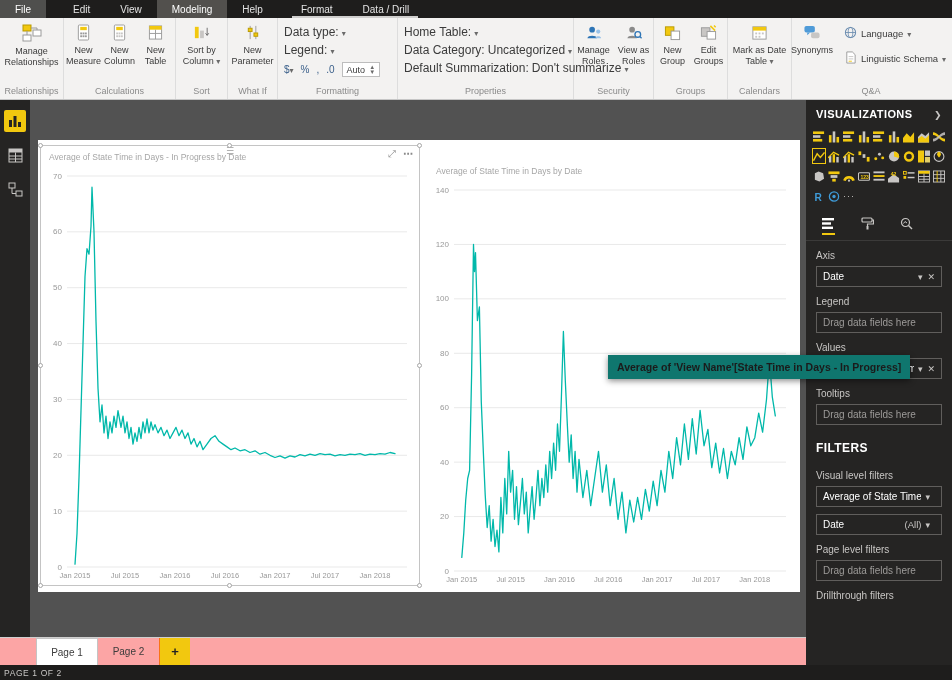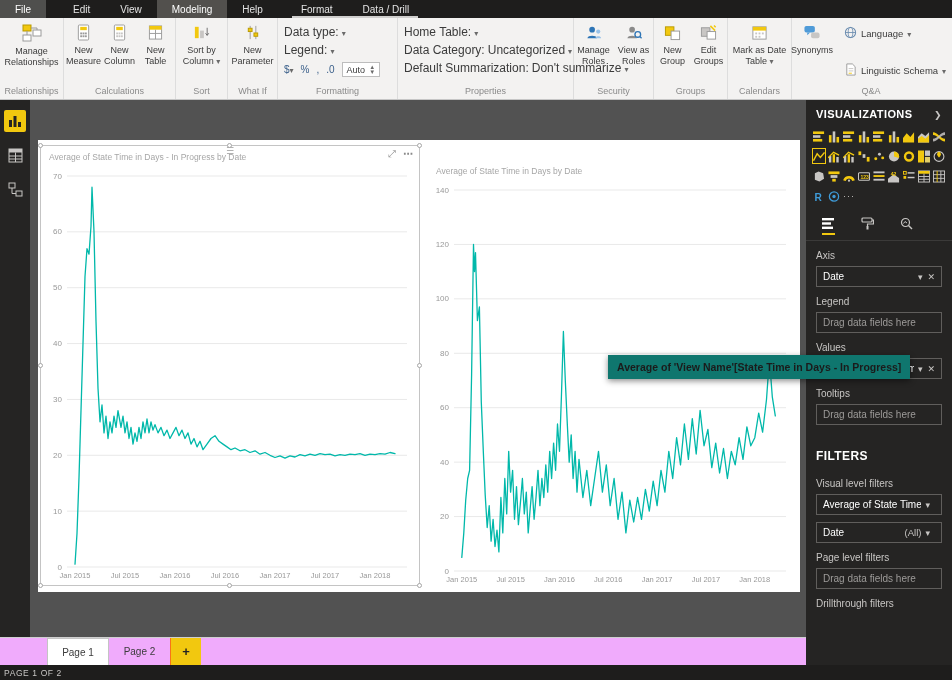--- a/index.html
+++ b/index.html
@@ -23,21 +23,21 @@
   .rgroup-label{height:15px;font-size:9px;color:#8a8a8a;text-align:center;line-height:14px;white-space:nowrap}
   .rbtn{display:flex;flex-direction:column;align-items:center;gap:2px;font-size:9px;color:#3b3b3b;text-align:center;line-height:1.15;padding-top:2px;cursor:default}
   .w34{width:34px}.w38{width:38px}.w56{width:56px}.w44{width:44px}.w40{width:40px}.w60{width:60px}
   .rrows{display:flex;flex-direction:column;align-items:flex-start;padding:2px 6px 0;gap:3px}
   .rrow{display:flex;align-items:flex-end;font-size:12px;color:#3b3b3b;height:15px;gap:3px;white-space:nowrap}
   .rrow .val{color:#3b3b3b}
   .fmt-icons{display:flex;align-items:center;gap:7px;margin-top:2px;font-size:10px;color:#3a5f8a}
   .auto-box{border:1px solid #bdbdbd;background:#fff;display:flex;align-items:center;font-size:9px;color:#3b3b3b;padding:0 4px;height:15px;gap:4px}
   .spin{display:flex;flex-direction:column;font-size:6px;color:#6a6a6a;line-height:5px}
   .caret-icon::before{content:"▾";color:#6a6a6a;font-size:8px}
-  .qa-stack{display:flex;flex-direction:column;gap:22px;padding:4px 4px 0}
+  .qa-stack{display:flex;flex-direction:column;gap:10px;padding:4px 4px 0}
   .qa-row{display:flex;align-items:center;gap:4px;font-size:9.5px;color:#3b3b3b;white-space:nowrap}
 
   
   .mid{position:absolute;top:100px;left:0;width:806px;bottom:15px;display:flex;flex-direction:column}
   .work{flex:1;display:flex;min-height:0}
   .navrail{width:30px;background:#252423;padding-top:10px;display:flex;flex-direction:column;align-items:center;gap:12px}
   .nav-btn{width:22px;height:22px;display:flex;align-items:center;justify-content:center;border-radius:2px}
   .nav-btn.active{background:#F2C80F}
   .canvas{flex:1;position:relative;background:#525252;overflow:hidden}
   .page{position:absolute;left:8px;top:40px;width:762px;height:452px;background:#fff}
@@ -50,21 +50,21 @@
   .i-burger::before{content:"☰"}
   .visual-actions{position:absolute;top:2px;right:6px;display:flex;gap:7px;color:#8a8a8a;font-size:10px;line-height:12px}
   .i-focus::before{content:"⤢"}
   .i-more::before{content:"⋯";font-weight:bold}
   .handle{position:absolute;width:5px;height:5px;background:#fff;border:1px solid #a6a6a6;border-radius:50%}
   .h-nw{left:-3px;top:-3px}.h-n{left:50%;margin-left:-3px;top:-3px}.h-ne{right:-3px;top:-3px}
   .h-e{right:-3px;top:50%;margin-top:-3px}.h-se{right:-3px;bottom:-3px}.h-s{left:50%;margin-left:-3px;bottom:-3px}
   .h-sw{left:-3px;bottom:-3px}.h-w{left:-3px;top:50%;margin-top:-3px}
 
   
-  .pagestrip{height:28px;background:#f0abfc;border-top:1px solid #cfcfcf;display:flex;align-items:stretch;padding-left:47px}
+  .pagestrip{height:28px;background:#fca5a5;border-top:1px solid #cfcfcf;display:flex;align-items:stretch;padding-left:36px}
   .page-tab{min-width:62px;display:flex;align-items:center;justify-content:center;font-size:10px;color:#3b3b3b;border-right:1px solid #f97316}
   .page-tab.active{background:#fff;border:1px solid #c4c4c4;border-bottom:none}
   .page-tab.add{min-width:30px;width:30px;background:#F2C80F;border-right:none}
   .plus-icon::before{content:"+";font-size:13px;font-weight:bold;color:#252423}
 
   
   .rightpanel{position:absolute;top:100px;right:0;width:146px;bottom:15px;background:#252423;color:#fff}
   .panel-title{font-size:11px;font-weight:bold;letter-spacing:.4px;padding:8px 10px 6px;display:flex;justify-content:space-between;align-items:center}
   .chev::before{content:"❯";font-size:9px;color:#c8c6c4}
   .gallery{display:grid;grid-template-columns:repeat(9,1fr);gap:4px 1px;padding:2px 6px 8px}
@@ -74,21 +74,21 @@
   .ptabs{display:flex;gap:26px;padding:5px 16px 5px;border-bottom:1px solid #3b3a39}
   .ptab{display:flex;align-items:center;padding-bottom:3px;border-bottom:2px solid transparent}
   .ptab.active{border-bottom-color:#F2C80F}
   .wells{padding:0 10px}
   .well-label{font-size:10px;color:#c8c6c4;margin:9px 0 5px}
   .well{height:21px;border:1px solid #605e5c;display:flex;align-items:center;padding:0 6px;font-size:10px;background:#252423}
   .well-text{flex:1;white-space:nowrap;overflow:hidden;color:#fff}
   .well.empty .well-text{color:#9d9b99}
   .wcaret::before{content:"▾";color:#c8c6c4;font-size:9px;margin:0 5px 0 4px}
   .wremove::before{content:"✕";color:#c8c6c4;font-size:9px}
-  .panel-title.filters{margin-top:16px;font-size:12px}
+  .panel-title.filters{margin-top:8px;font-size:12px}
   .filter-pill{height:21px;border:1px solid #605e5c;display:flex;align-items:center;padding:0 6px;font-size:10px;margin:0 10px 7px}
   .pill-text{flex:1;white-space:nowrap;overflow:hidden;color:#fff}
   .pill-value{color:#c8c6c4;font-size:9.5px;margin-left:5px}
 
   
   .statusbar{position:absolute;left:0;right:0;bottom:0;height:15px;background:#1e1d1c;color:#c8c6c4;display:flex;align-items:center;padding-left:4px;font-size:8.5px;letter-spacing:.6px}
 
   
   .pbi-tooltip{position:absolute;left:608px;top:355px;background:#0f766e;color:#1b1b1b;font-size:10.5px;font-weight:bold;padding:6px 9px;white-space:nowrap;box-shadow:0 2px 6px rgba(0,0,0,.45);z-index:60}
 </style>

